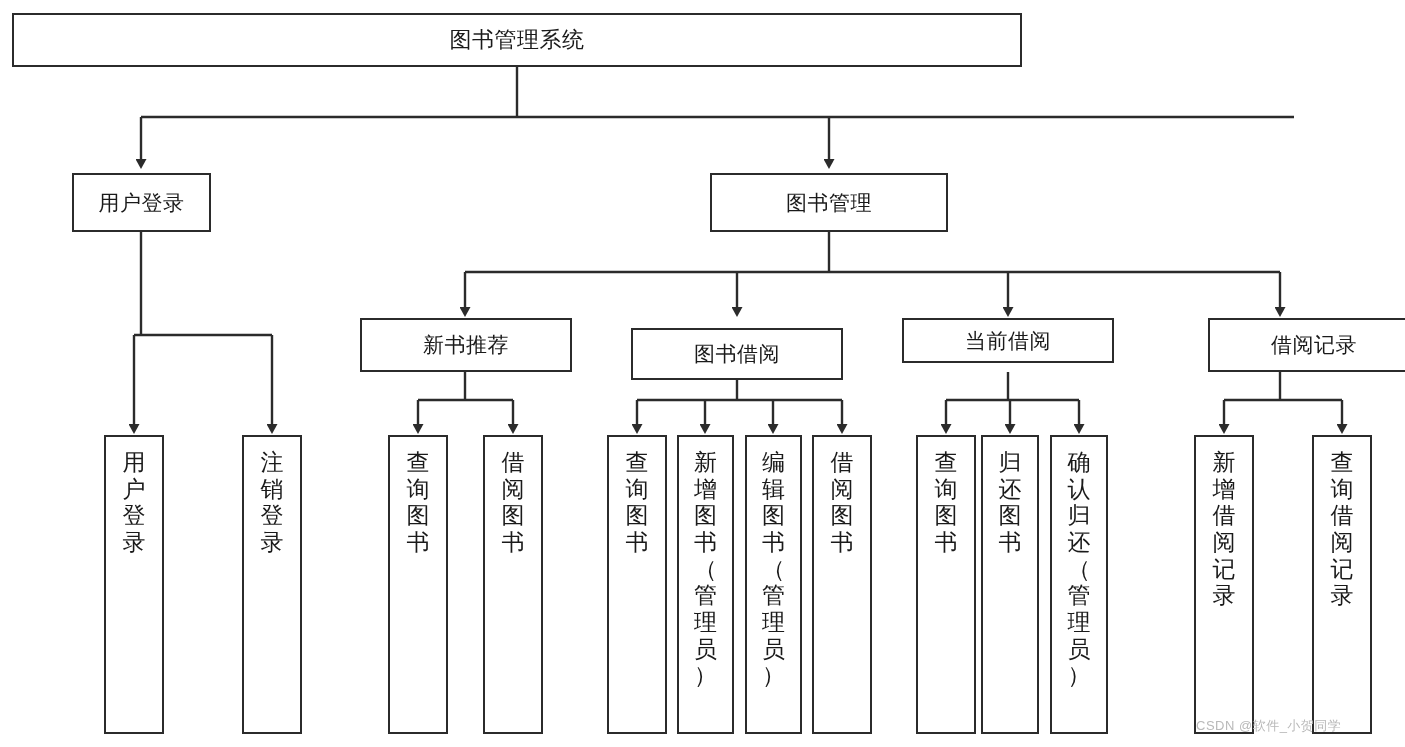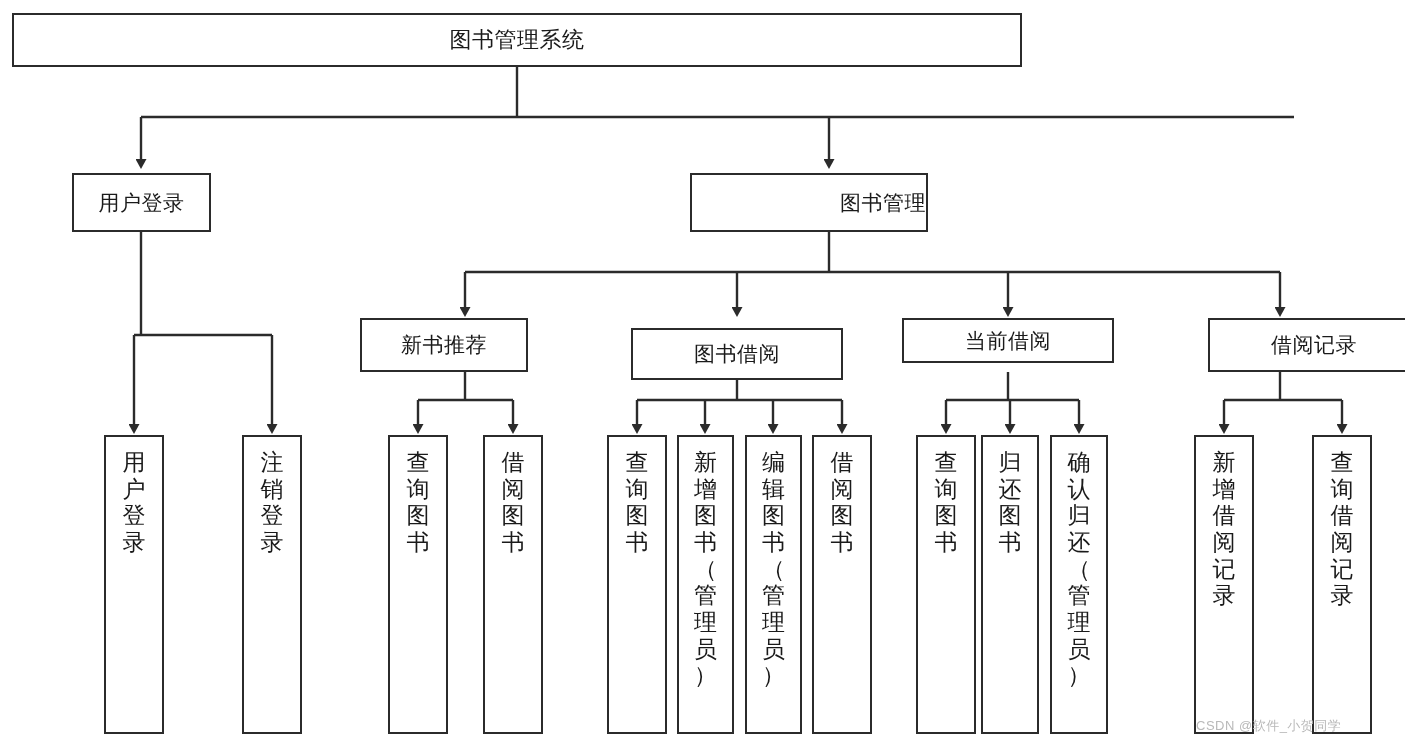--- a/index.html
+++ b/index.html
@@ -118,25 +118,25 @@
     </g>
   </svg>
 
   <div class="node h root" style="left:12px; top:13px; width:1010px; height:54px;">
     <span>图书管理系统</span>
   </div>
 
   <div class="node h" style="left:72px; top:173px; width:139px; height:59px;">
     <span>用户登录</span>
   </div>
-  <div class="node h" style="left:690px; top:173px; width:238px; height:59px;justify-content:flex-end;">
+  <div class="node h" style="left:710px; top:173px; width:238px; height:59px;">
     <span>图书管理</span>
   </div>
 
-  <div class="node h" style="left:360px; top:318px; width:168px; height:54px;">
+  <div class="node h" style="left:360px; top:318px; width:212px; height:54px;">
     <span>新书推荐</span>
   </div>
   <div class="node h" style="left:631px; top:328px; width:212px; height:52px;">
     <span>图书借阅</span>
   </div>
   <div class="node h" style="left:902px; top:318px; width:212px; height:45px;">
     <span>当前借阅</span>
   </div>
   <div class="node h" style="left:1208px; top:318px; width:212px; height:54px;">
     <span>借阅记录</span>

